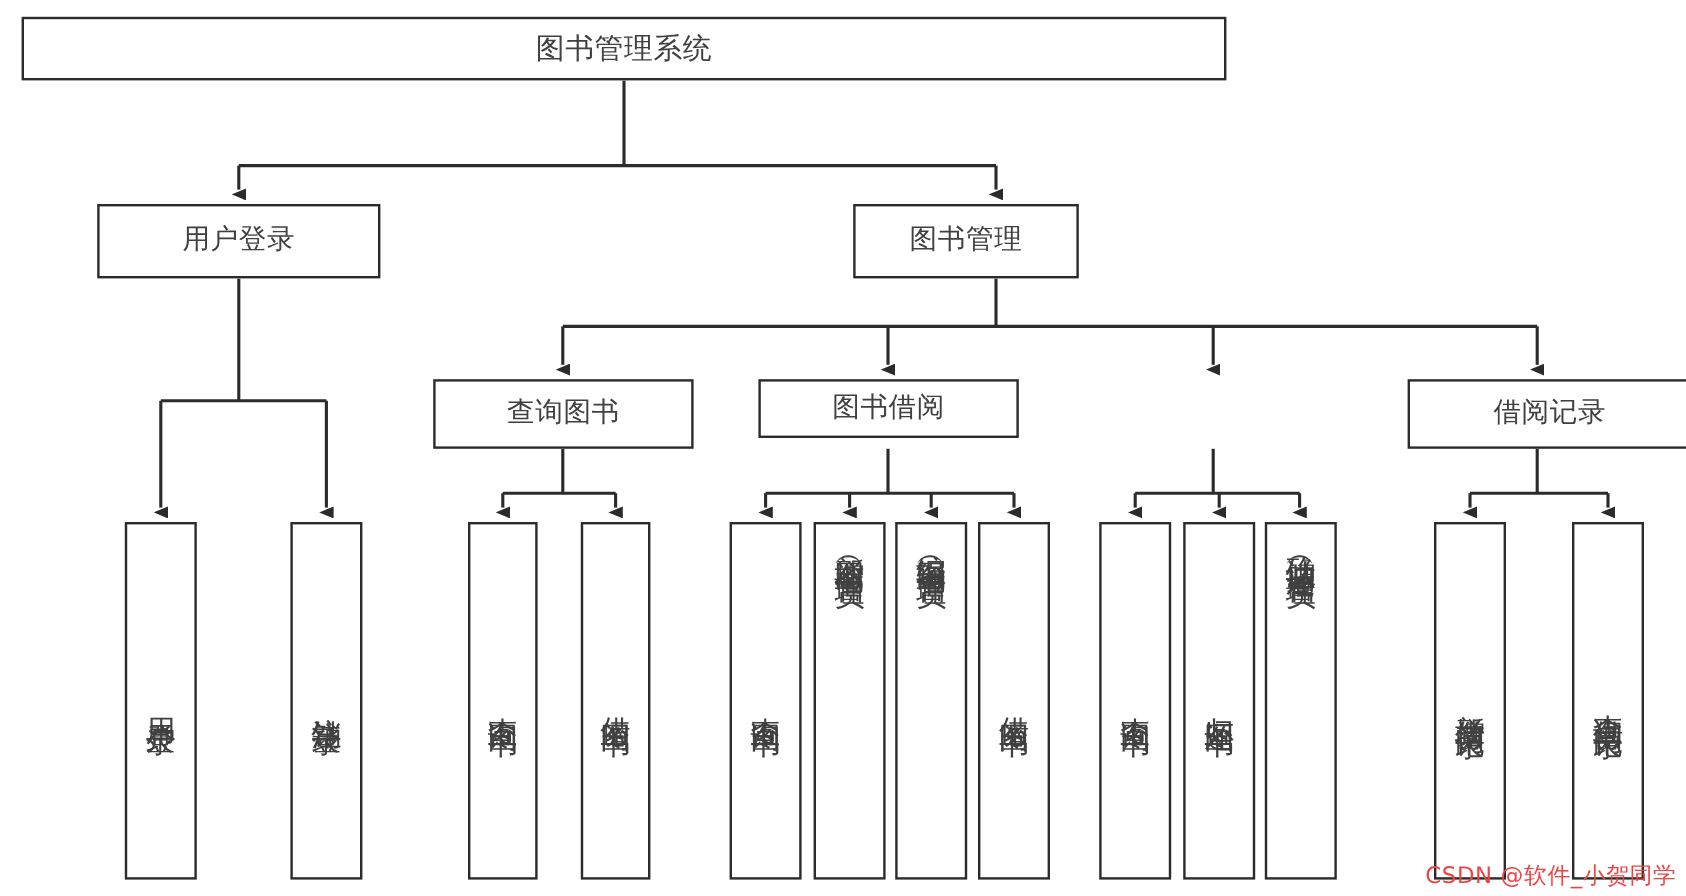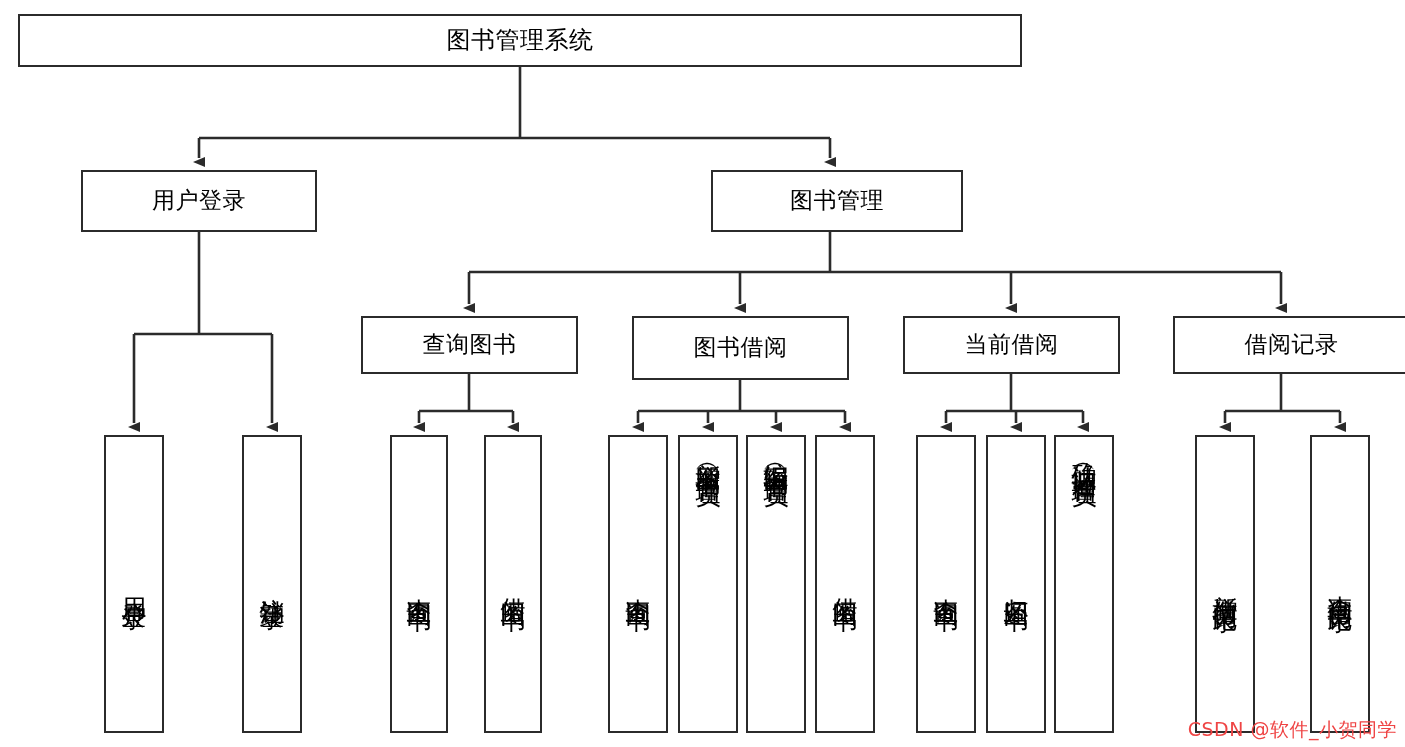--- a/index.html
+++ b/index.html
@@ -30,21 +30,21 @@
     border:2.2px solid #2b2b2b;
     display:flex;
     align-items:center;
     justify-content:center;
     color:#1a1a1a;
   }
   .node .lbl{
     display:block;
     text-align:center;
     line-height:1.12;
-    color:#000000;
+    color:#404040;
   }
   
   .node.h .lbl{
     font-size:23px;
     letter-spacing:0.5px;
     white-space:nowrap;
   }
   .node.root .lbl{ font-size:24px; }
   
   .node.v{
@@ -133,32 +133,29 @@
     </g>
   </svg>
 
   <div class="node h root" style="left:18px;  top:14px;  width:1004px; height:53px;">
     <span class="lbl">图书管理系统</span>
   </div>
 
   <div class="node h" style="left:81px;  top:170px; width:236px; height:62px;">
     <span class="lbl">用户登录</span>
   </div>
-  <div class="node h" style="left:711px; top:170px; width:252px; height:62px;">
+  <div class="node h" style="left:711px; top:170px; width:188px; height:62px;">
     <span class="lbl">图书管理</span>
   </div>
 
   <div class="node h" style="left:361px;  top:316px; width:217px; height:58px;">
     <span class="lbl">查询图书</span>
   </div>
-  <div class="node h" style="left:632px;  top:316px; width:217px; height:64px;">
+  <div class="node h" style="left:632px;  top:316px; width:217px; height:49px;">
     <span class="lbl">图书借阅</span>
-  </div>
-  <div class="node h" style="left:903px;  top:316px; width:217px; height:58px;">
-    <span class="lbl">当前借阅</span>
   </div>
   <div class="node h" style="left:1173px; top:316px; width:237px; height:58px;">
     <span class="lbl">借阅记录</span>
   </div>
 
   <div class="node v" style="left:104px; top:435px; width:60px; height:298px;">
     <span class="lbl">用户登录</span>
   </div>
   <div class="node v" style="left:242px; top:435px; width:60px; height:298px;">
     <span class="lbl">注销登录</span>

